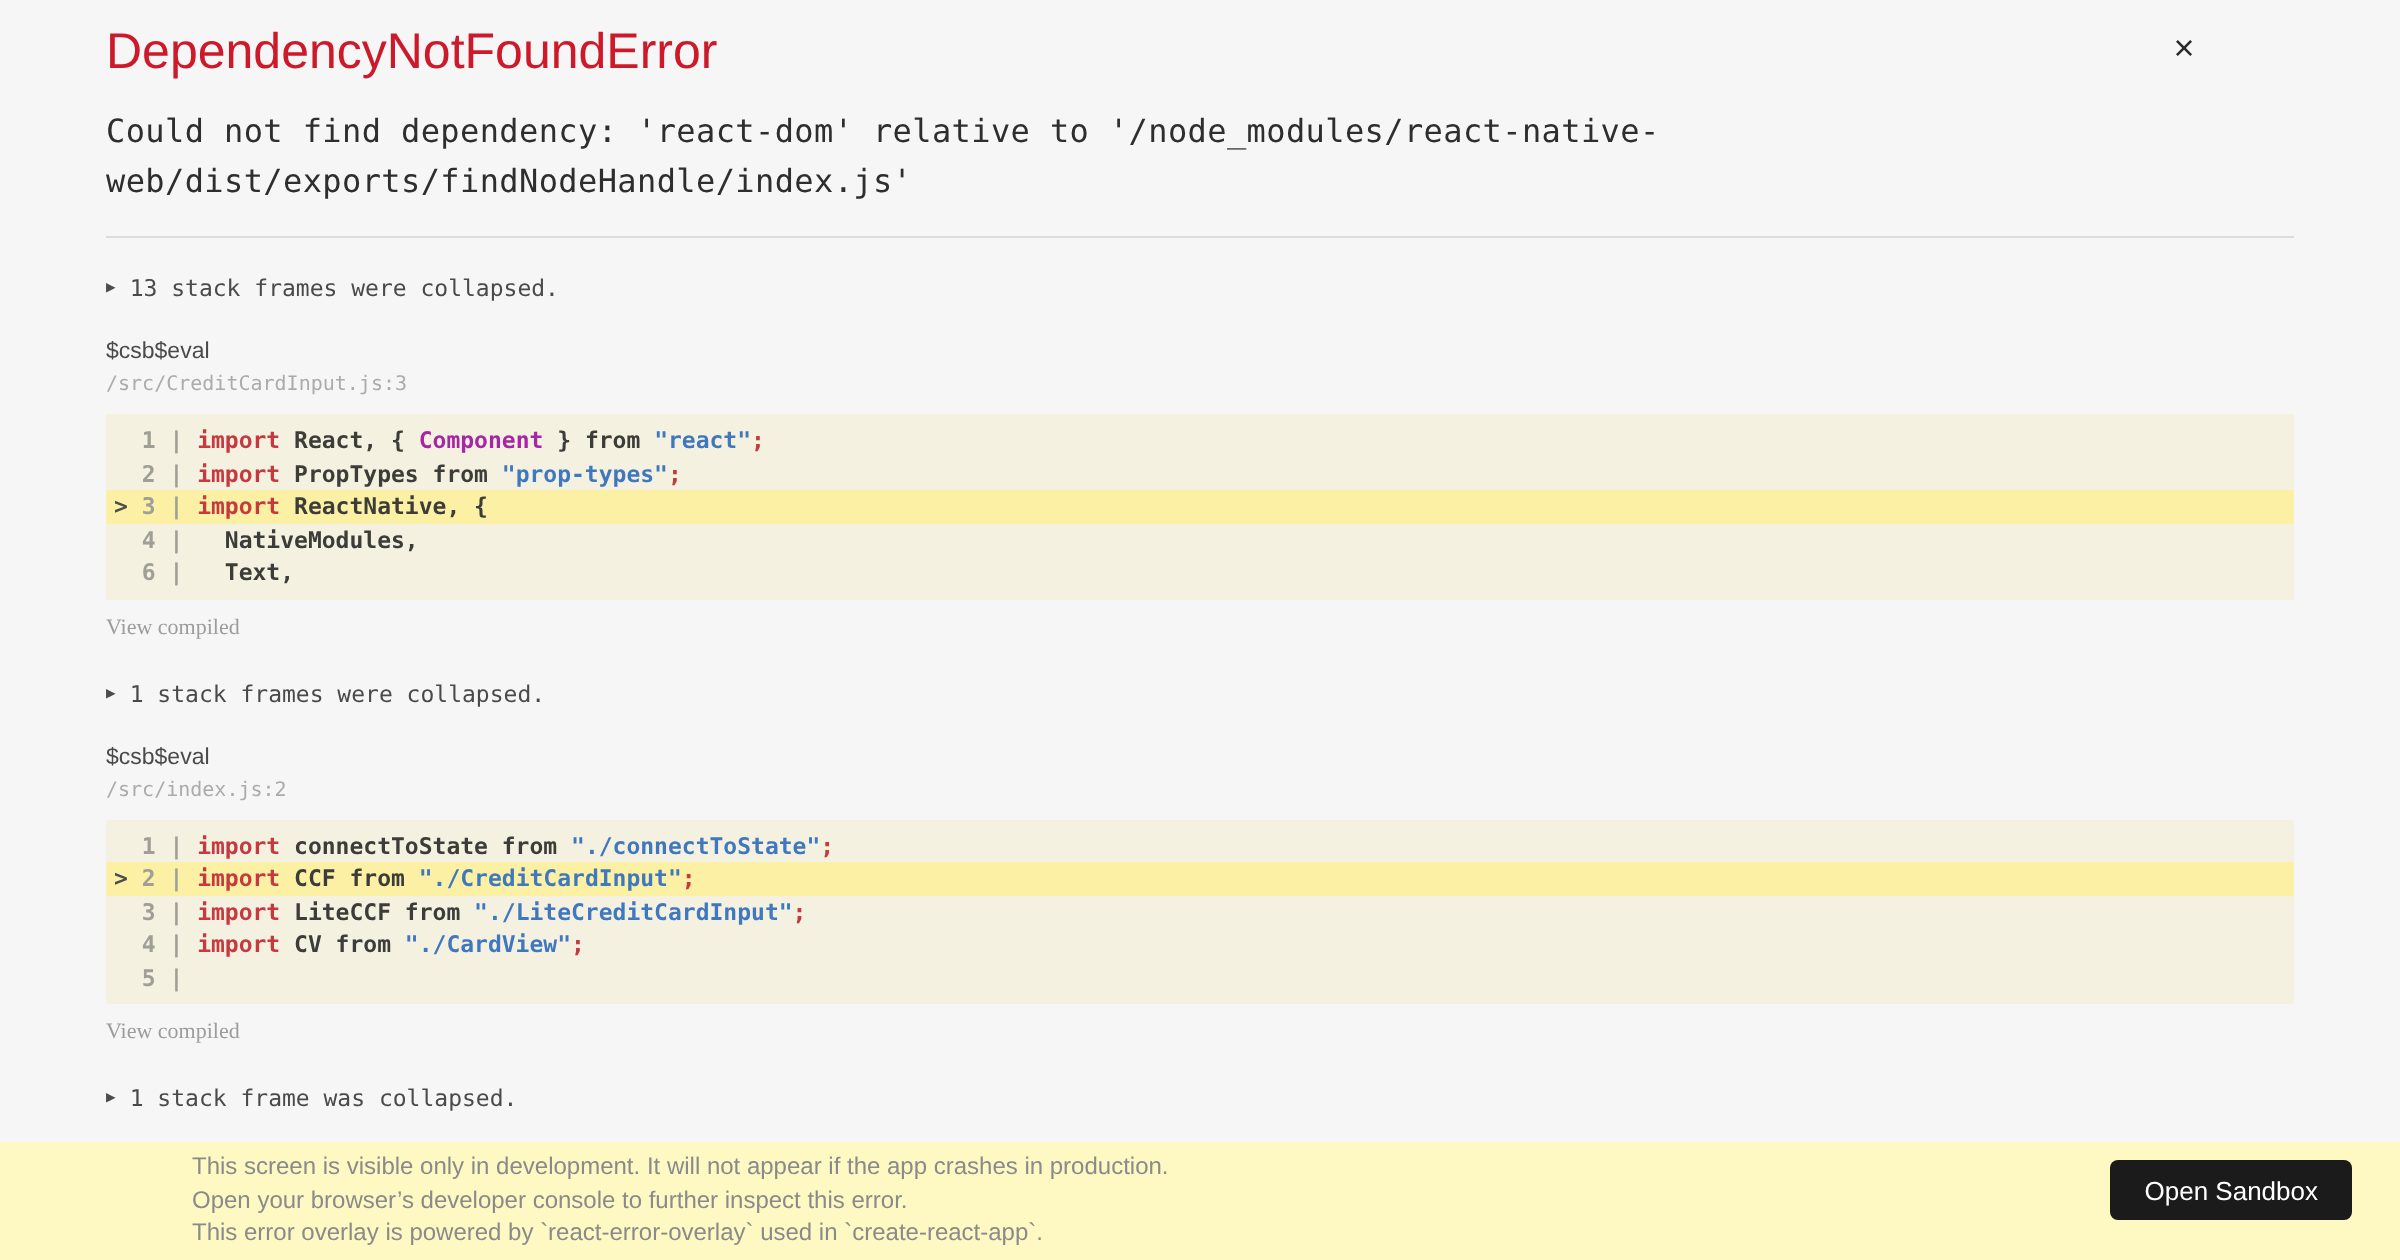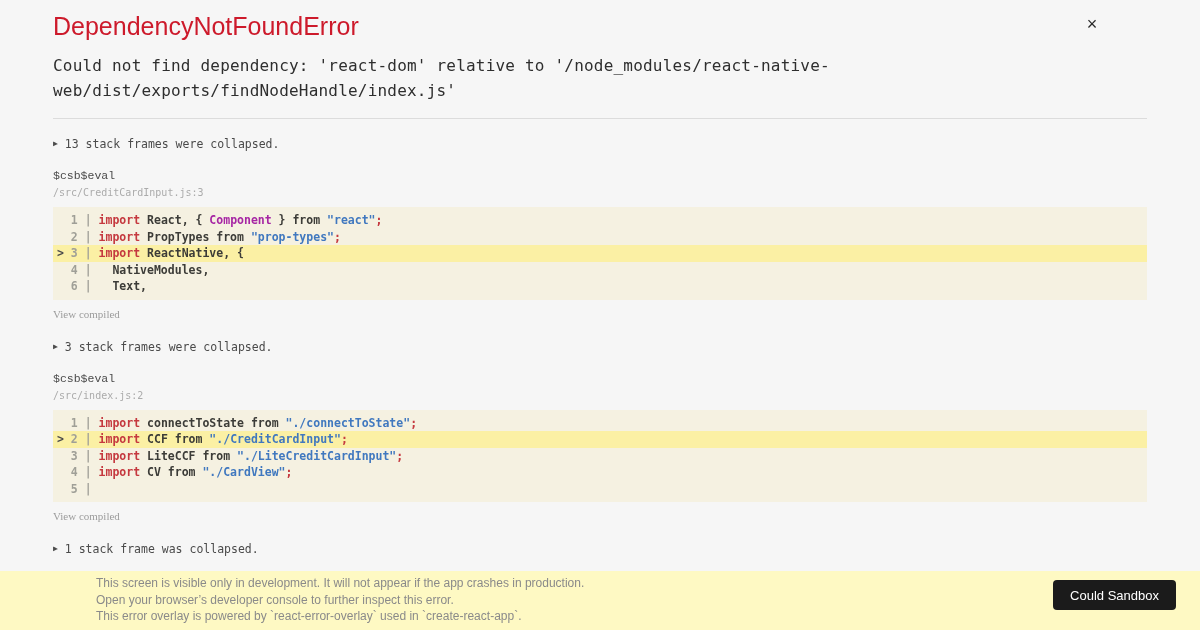--- a/index.html
+++ b/index.html
@@ -56,21 +56,21 @@
     color:#4a4a4a;
     cursor:pointer;
   }
   .collapsed-row .tri {
     font-size:8px;
     color:#4c4c4c;
     margin-right:7px;
   }
   .fn {
     margin-top:18px;
-    font-family:Liberation Mono, monospace;
+    font-family:Liberation Sans, sans-serif;
     font-size:11.5px;
     line-height:14px;
     color:#4a4a4a;
   }
   .file {
     margin-top:4px;
     font-family:"DejaVu Sans Mono", monospace;
     font-size:10px;
     line-height:11px;
     color:#ababab;
@@ -142,31 +142,31 @@
         <span class="tri">▶</span>
         <span>13 stack frames were collapsed.</span>
       </div><div class="fn">$csb$eval</div><div class="file">/src/CreditCardInput.js:3</div><div class="code-block">
         <div class="code-line"><span class="marker">  </span><span class="gutter">1 | </span><span class="tk-kw">import</span><span class="tk-pl"> React, { </span><span class="tk-cp">Component</span><span class="tk-pl"> } from </span><span class="tk-st">"react"</span><span class="tk-kw">;</span></div>
         <div class="code-line"><span class="marker">  </span><span class="gutter">2 | </span><span class="tk-kw">import</span><span class="tk-pl"> PropTypes from </span><span class="tk-st">"prop-types"</span><span class="tk-kw">;</span></div>
         <div class="code-line hl"><span class="marker">&gt; </span><span class="gutter">3 | </span><span class="tk-kw">import</span><span class="tk-pl"> ReactNative, {</span></div>
         <div class="code-line"><span class="marker">  </span><span class="gutter">4 | </span><span class="tk-pl">  NativeModules,</span></div>
         <div class="code-line"><span class="marker">  </span><span class="gutter">6 | </span><span class="tk-pl">  Text,</span></div>
       </div><span class="view-compiled">View compiled</span><br><div class="collapsed-row">
         <span class="tri">▶</span>
-        <span>3 stack frames were collapsed.</span>
+        <span>1 stack frames were collapsed.</span>
       </div><div class="fn">$csb$eval</div><div class="file">/src/index.js:2</div><div class="code-block">
         <div class="code-line"><span class="marker">  </span><span class="gutter">1 | </span><span class="tk-kw">import</span><span class="tk-pl"> connectToState from </span><span class="tk-st">"./connectToState"</span><span class="tk-kw">;</span></div>
         <div class="code-line hl"><span class="marker">&gt; </span><span class="gutter">2 | </span><span class="tk-kw">import</span><span class="tk-pl"> CCF from </span><span class="tk-st">"./CreditCardInput"</span><span class="tk-kw">;</span></div>
         <div class="code-line"><span class="marker">  </span><span class="gutter">3 | </span><span class="tk-kw">import</span><span class="tk-pl"> LiteCCF from </span><span class="tk-st">"./LiteCreditCardInput"</span><span class="tk-kw">;</span></div>
         <div class="code-line"><span class="marker">  </span><span class="gutter">4 | </span><span class="tk-kw">import</span><span class="tk-pl"> CV from </span><span class="tk-st">"./CardView"</span><span class="tk-kw">;</span></div>
         <div class="code-line"><span class="marker">  </span><span class="gutter">5 | </span></div>
       </div><span class="view-compiled">View compiled</span><br><div class="collapsed-row">
         <span class="tri">▶</span>
         <span>1 stack frame was collapsed.</span>
       </div></div>
 </div>
 
 <div class="footer">
   <div class="footer-line">This screen is visible only in development. It will not appear if the app crashes in production.</div>
   <div class="footer-line">Open your browser’s developer console to further inspect this error.</div>
   <div class="footer-line">This error overlay is powered by `react-error-overlay` used in `create-react-app`.</div>
-  <button class="open-sandbox">Could Sandbox</button>
+  <button class="open-sandbox">Open Sandbox</button>
 </div>
 
 </body></html>

